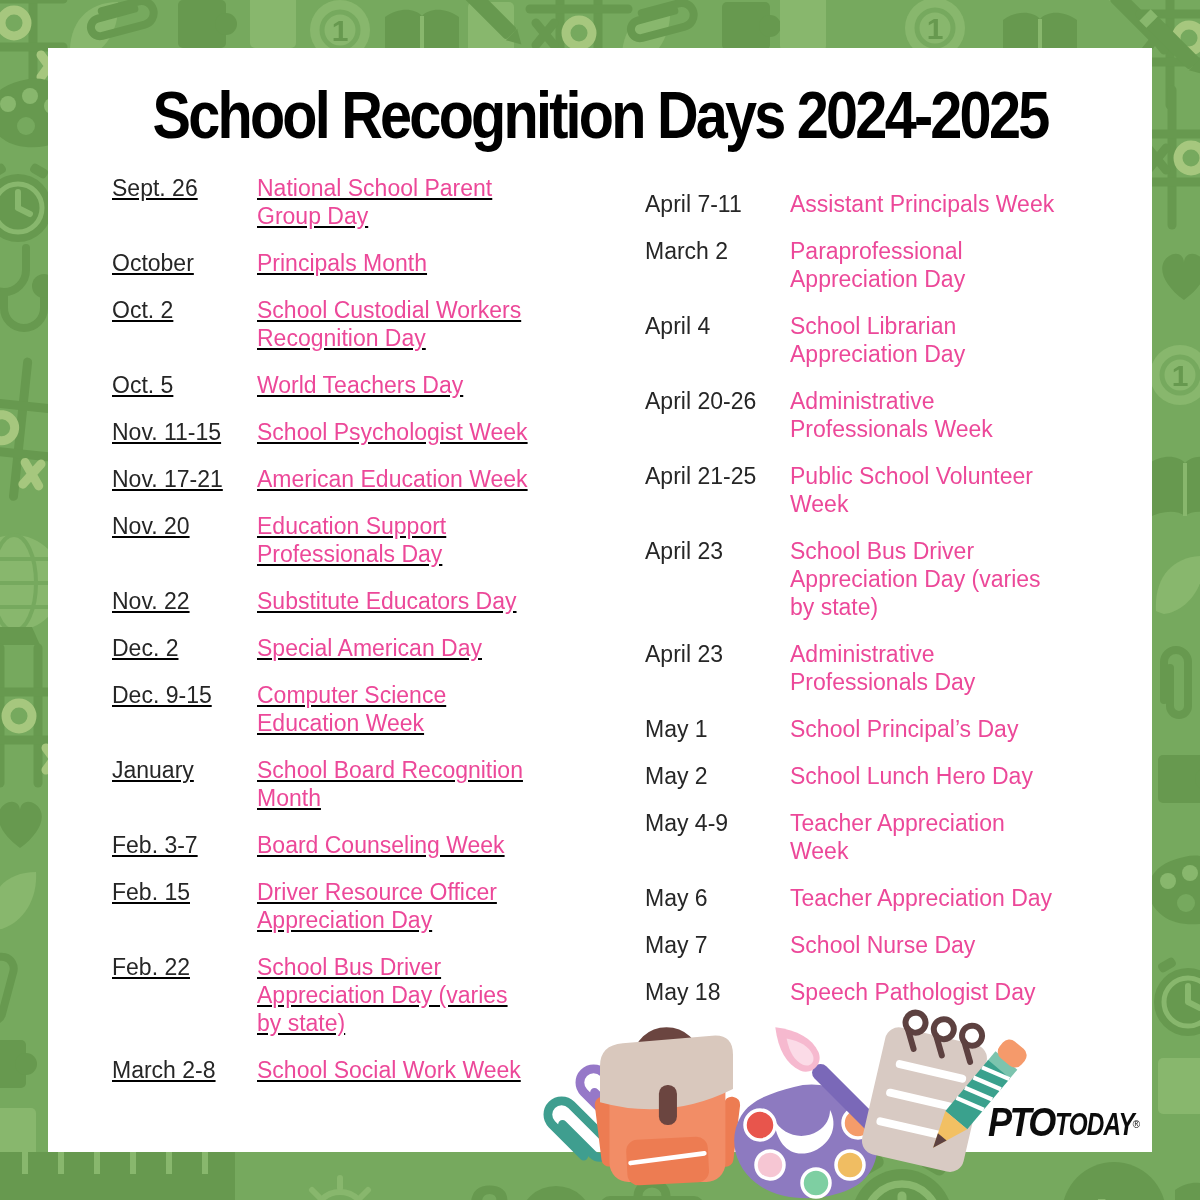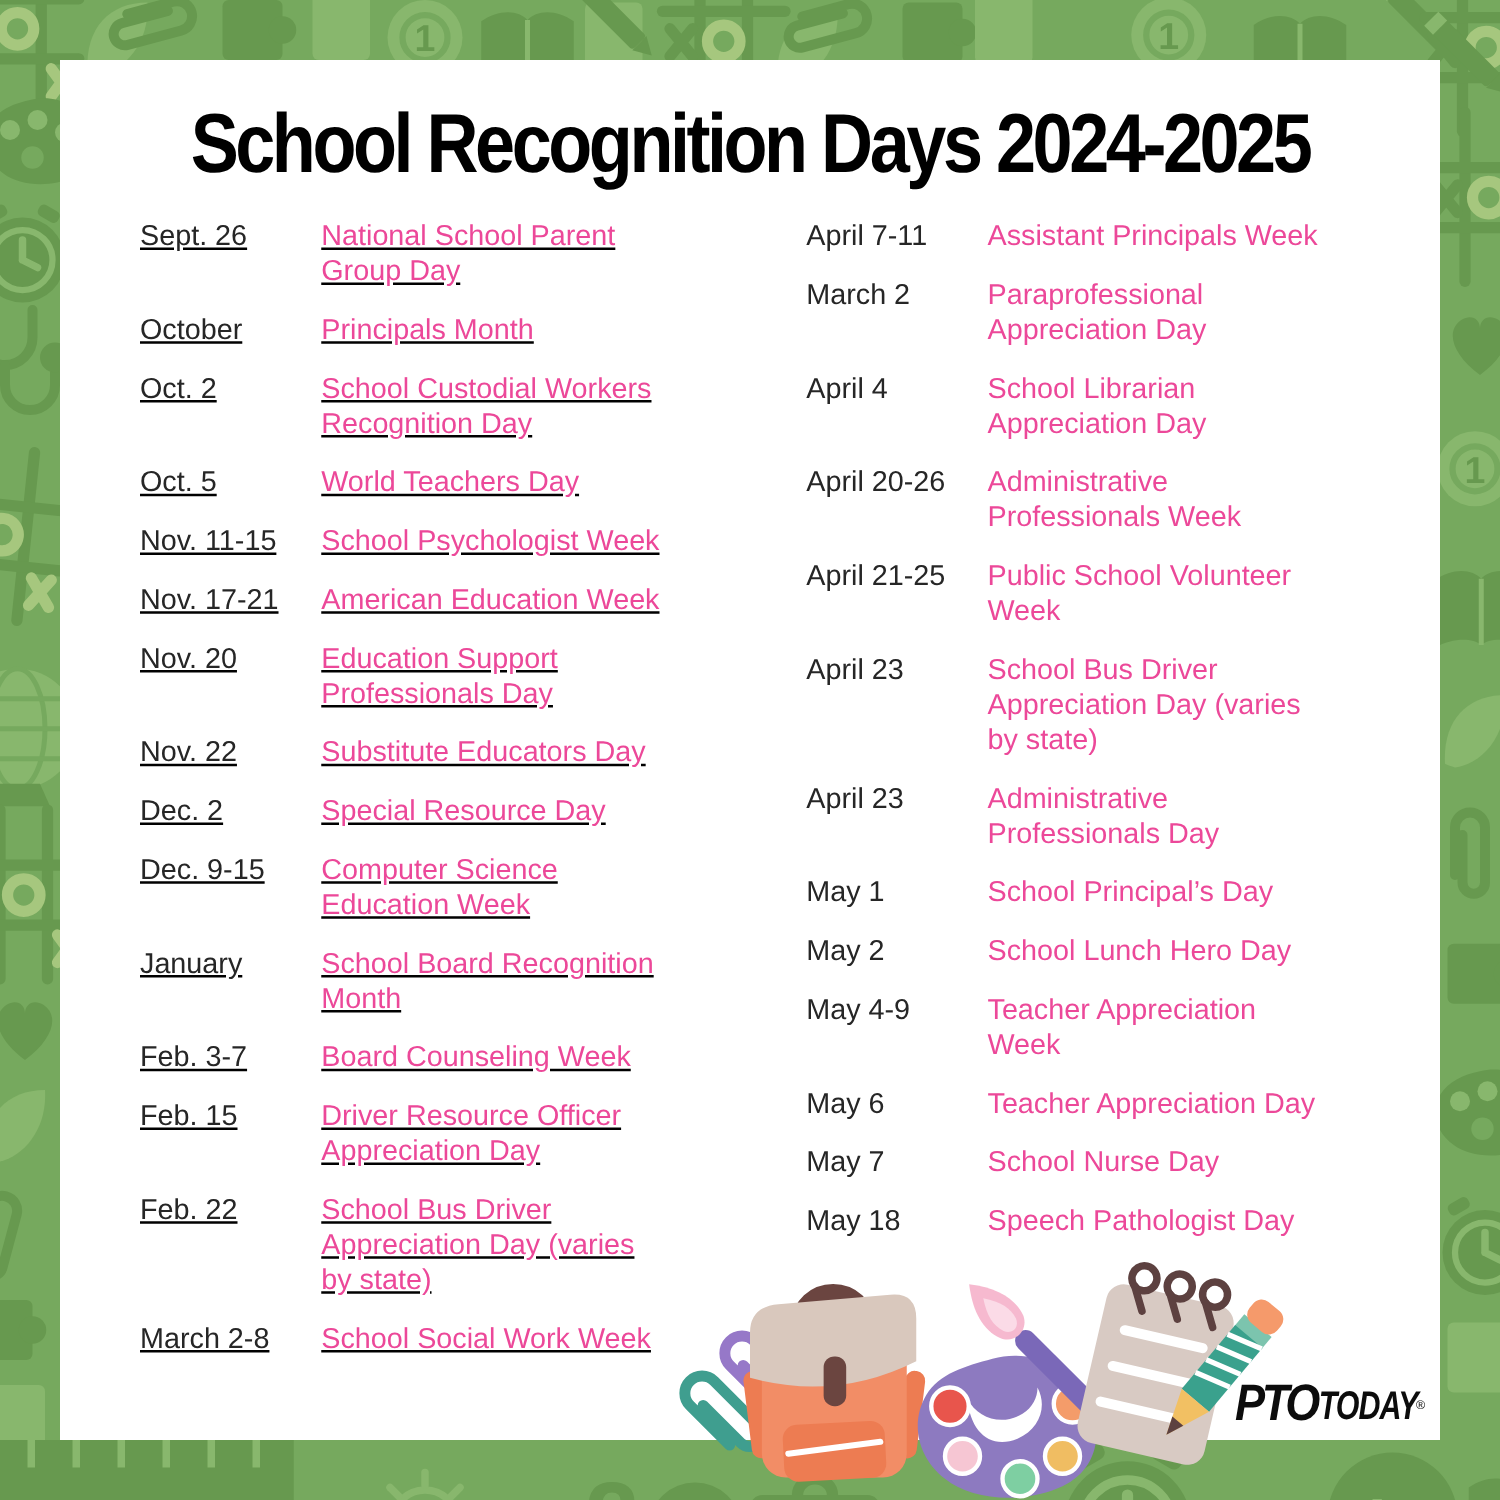--- a/index.html
+++ b/index.html
@@ -26,21 +26,21 @@
     transform-origin:center top;
     white-space:nowrap;
   }
   .columns{
     display:flex;
     margin-top:26px;
     padding-left:64px;
   }
   .col{display:flex;flex-direction:column;gap:19px;}
   .col-left{width:533px;flex:none;text-decoration:underline;}
-  .col-right{flex:1;}
+  .col-right{flex:1;margin-top:16px;}
   .row{display:flex;align-items:flex-start;}
   .date{
     width:145px;flex:none;
     font-size:23px;line-height:28px;color:#262626;
   }
   .event{
     width:320px;
     font-size:23px;line-height:28px;color:#ec4899;
     white-space:pre-line;
   }
@@ -262,21 +262,21 @@
           <div class="date">Nov. 20</div>
           <div class="event">Education Support
 Professionals Day</div>
         </div>
       <div class="row">
           <div class="date">Nov. 22</div>
           <div class="event">Substitute Educators Day</div>
         </div>
       <div class="row">
           <div class="date">Dec. 2</div>
-          <div class="event">Special Resource Day</div>
+          <div class="event">Special American Day</div>
         </div>
       <div class="row">
           <div class="date">Dec. 9-15</div>
           <div class="event">Computer Science
 Education Week</div>
         </div>
       <div class="row">
           <div class="date">January</div>
           <div class="event">School Board Recognition
 Month</div>

